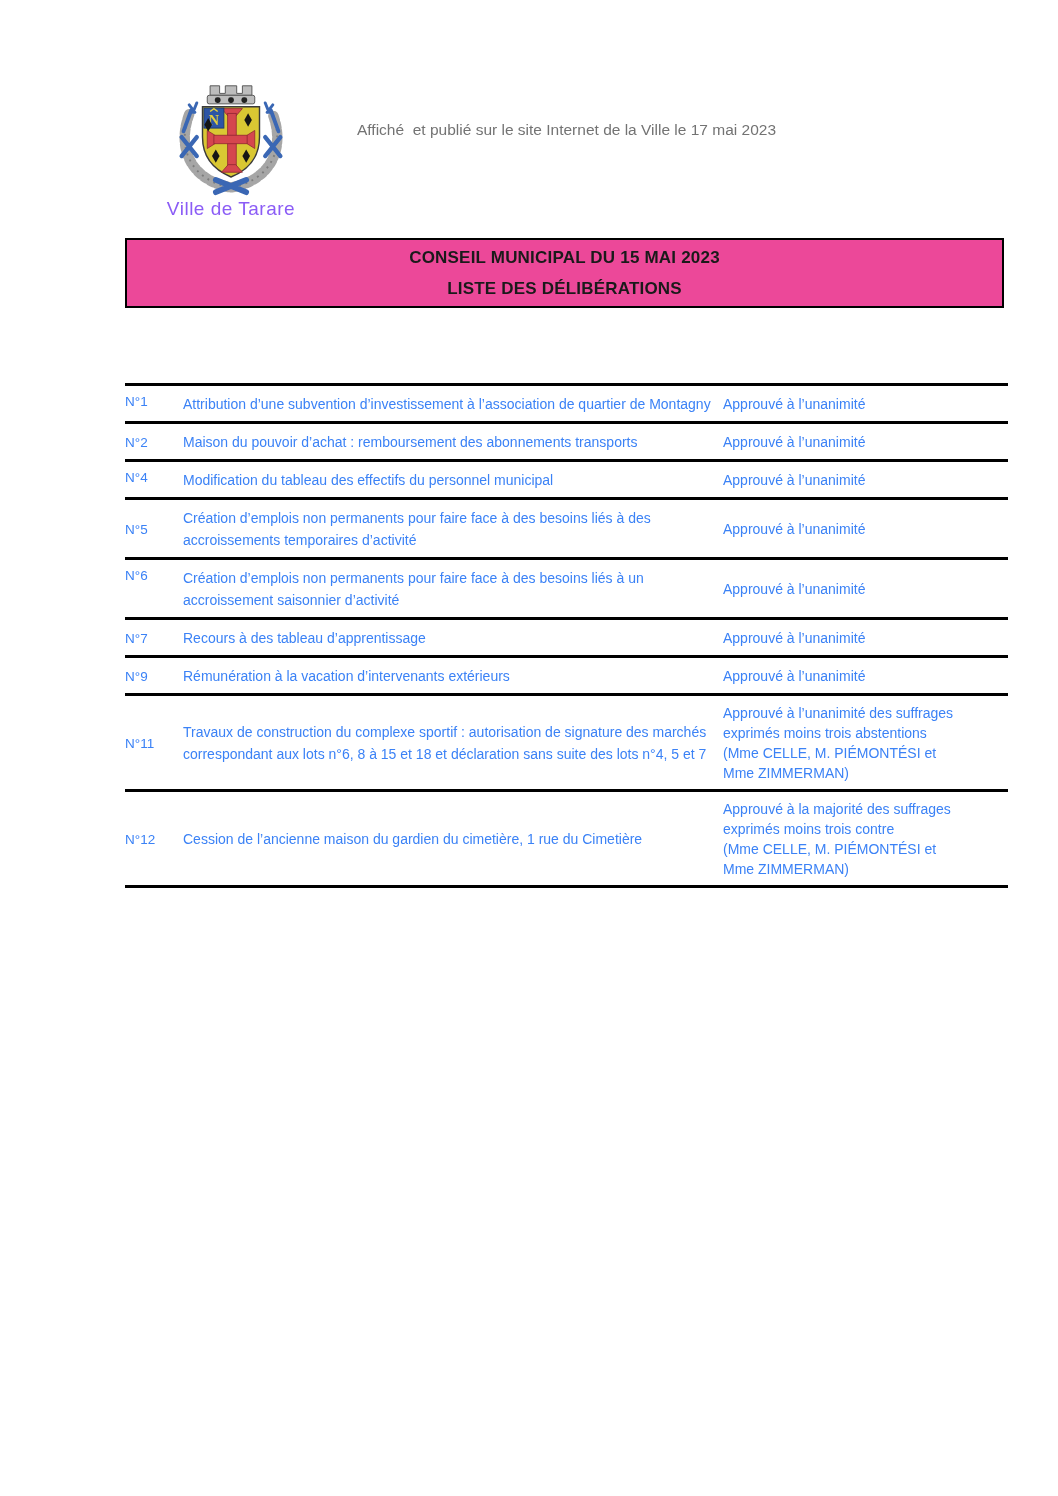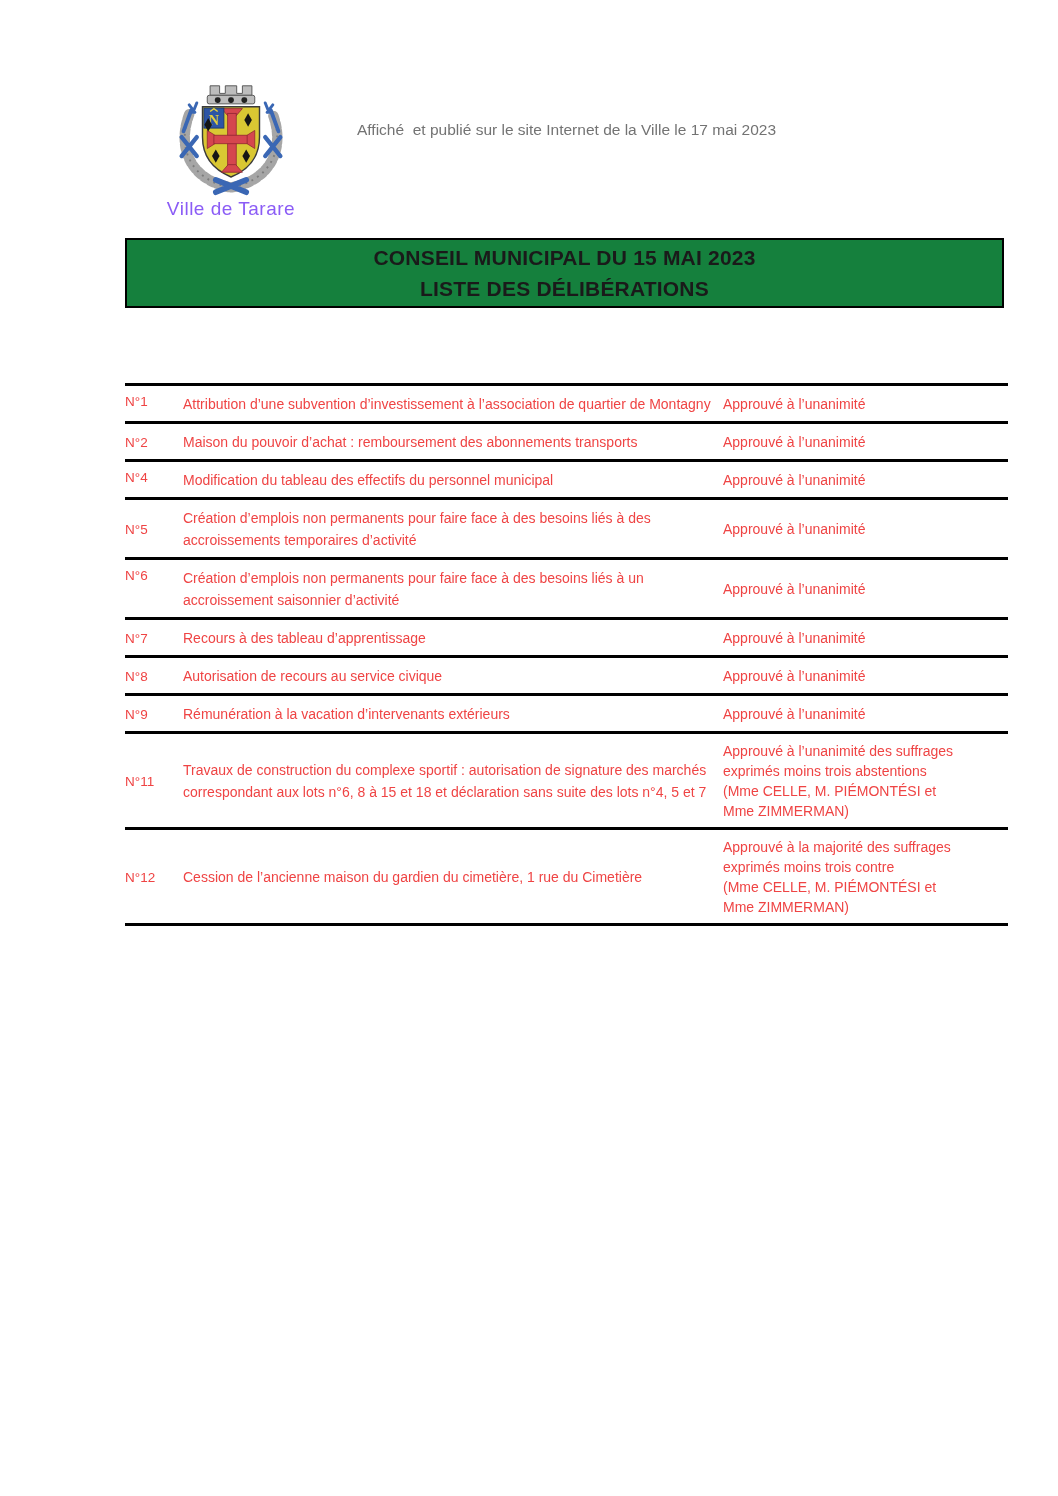--- a/index.html
+++ b/index.html
@@ -15,32 +15,32 @@
   .logo-block svg { display: block; margin: 0 auto; }
   .logo-caption { font-size: 19px; color: #8b5cf6; margin-top: 2px; letter-spacing: 0.5px; }
   .publish-note {
     position: absolute; left: 357px; top: 121px;
     font-size: 15.5px; color: #737373; white-space: pre;
   }
 
   
   .title-box {
     position: absolute; left: 125px; top: 238px; width: 875px;
-    border: 2px solid #000; background: #15803d;
-    text-align: center; font-weight: bold; font-size: 21px;
+    border: 2px solid #000; background: #ec4899;
+    text-align: center; font-weight: bold; font-size: 17px;
     line-height: 31px; padding: 2px 0;
     letter-spacing: 0.2px;
   }
 
   
   .table-wrap { position: absolute; left: 125px; top: 383px; width: 883px; }
   table.delibs {
     width: 883px; border-collapse: collapse; table-layout: fixed;
     border-bottom: 3px solid #000;
-    font-size: 14px; color: #ef4444;
+    font-size: 14px; color: #3b82f6;
   }
   table.delibs col.c-num { width: 58px; }
   table.delibs col.c-desc { width: 540px; }
   table.delibs col.c-res { width: 285px; }
   table.delibs tr { border-top: 3px solid #000; }
   table.delibs td { padding: 7px 0 6px; vertical-align: middle; }
   td.num { padding-left: 5px; font-size: 13.5px; }
   td.desc { line-height: 22px; padding-right: 16px; }
   td.result { line-height: 20px; white-space: pre-line; padding-right: 4px; margin-left: 28px; }
   
@@ -159,25 +159,20 @@
     <td class="desc">Création d’emplois non permanents pour faire face à des besoins liés à un accroissement saisonnier d’activité</td>
     <td class="result">Approuvé à l’unanimité</td>
   </tr>
 
   <tr>
     <td class="num">N°7</td>
     <td class="desc">Recours à des tableau d’apprentissage</td>
     <td class="result">Approuvé à l’unanimité</td>
   </tr>
 
-  <tr>
-    <td class="num">N°8</td>
-    <td class="desc">Autorisation de recours au service civique</td>
-    <td class="result">Approuvé à l’unanimité</td>
-  </tr>
 
   <tr>
     <td class="num">N°9</td>
     <td class="desc">Rémunération à la vacation d’intervenants extérieurs</td>
     <td class="result">Approuvé à l’unanimité</td>
   </tr>
 
 
   <tr>
     <td class="num">N°11</td>

